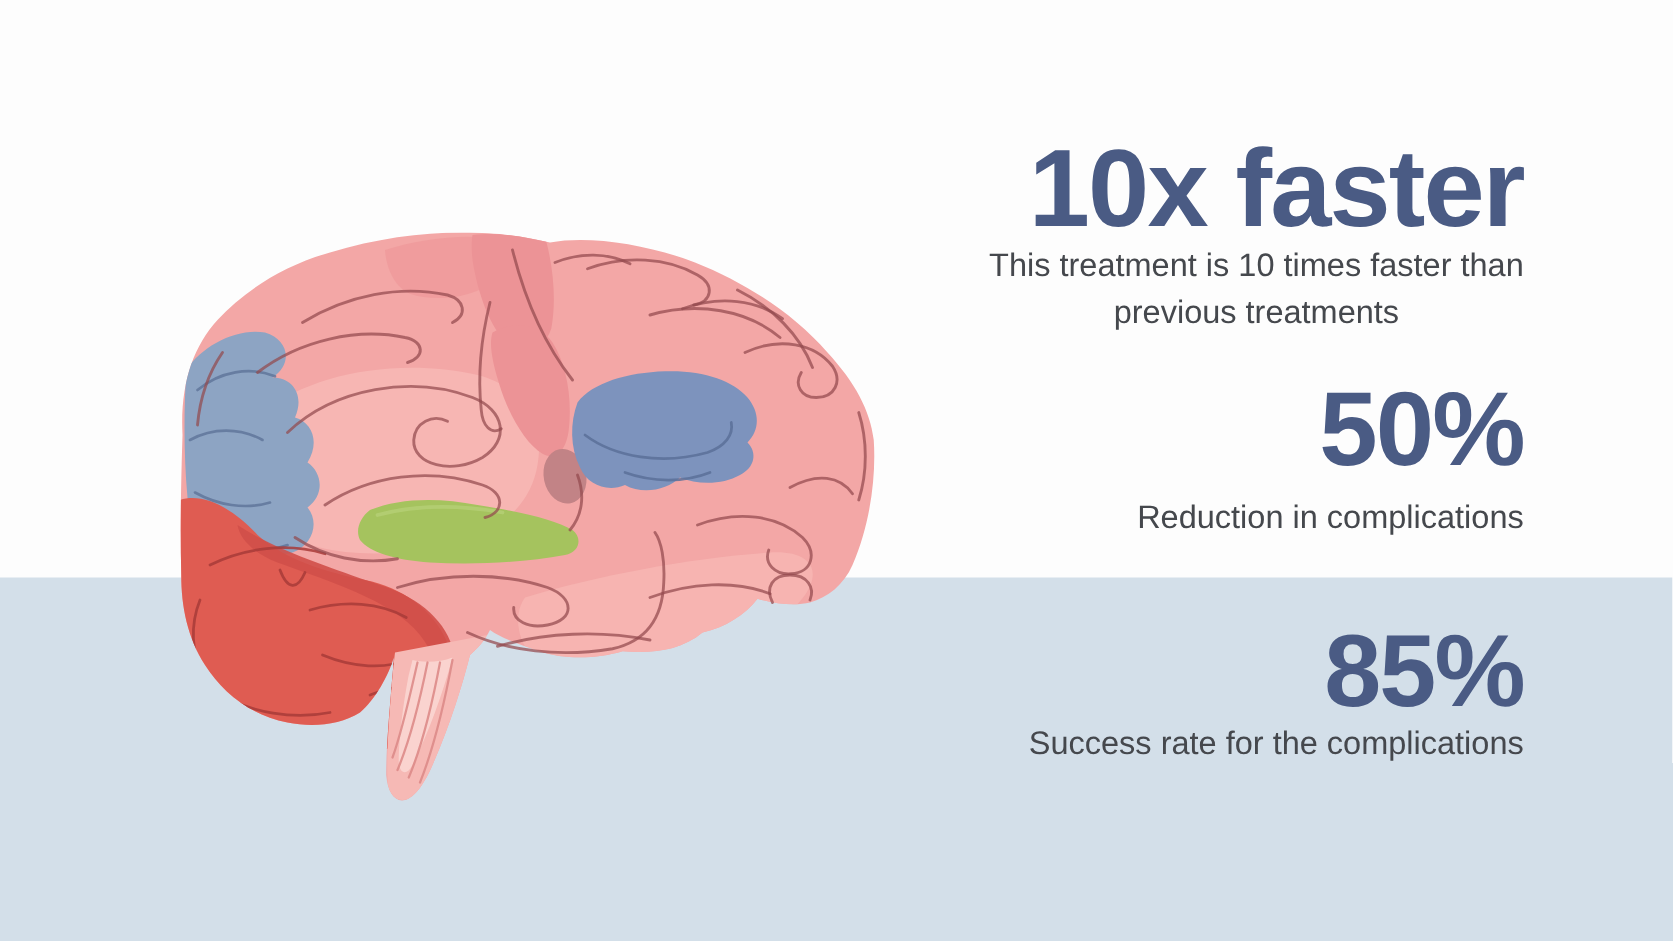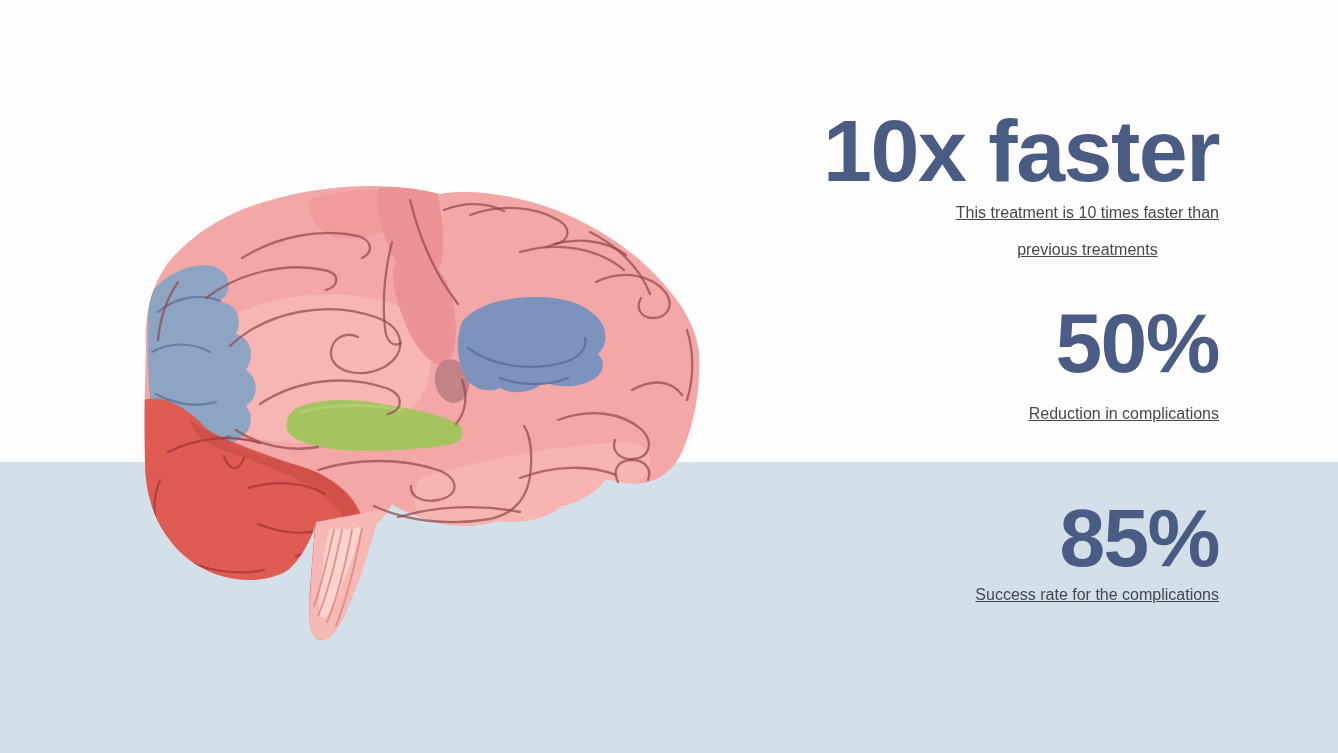--- a/index.html
+++ b/index.html
@@ -42,24 +42,23 @@
   .stat{position:absolute;right:119px;text-align:center;}
   .stat .num{
     color:var(--accent);
     font-weight:bold;
     letter-spacing:-1.5px;
     line-height:1;
     white-space:nowrap;
   }
   .stat .desc{
     color:var(--textgray);
-    font-size:16px;
+    font-size:26px;
     line-height:37px;
     white-space:pre-line;
-    text-decoration:underline;
   }
   .stat-1 .num{font-size:88px;}
   .stat-2 .num{font-size:84px;}
   .stat-3 .num{font-size:82px;}
   .pos-num1{top:107px;}
   .pos-desc1{top:194px;}
   .pos-num2{top:301px;margin-left:28px;}
   .pos-desc2{top:395px;}
   .pos-num3{top:497px;}
   .pos-desc3{top:576px;}

